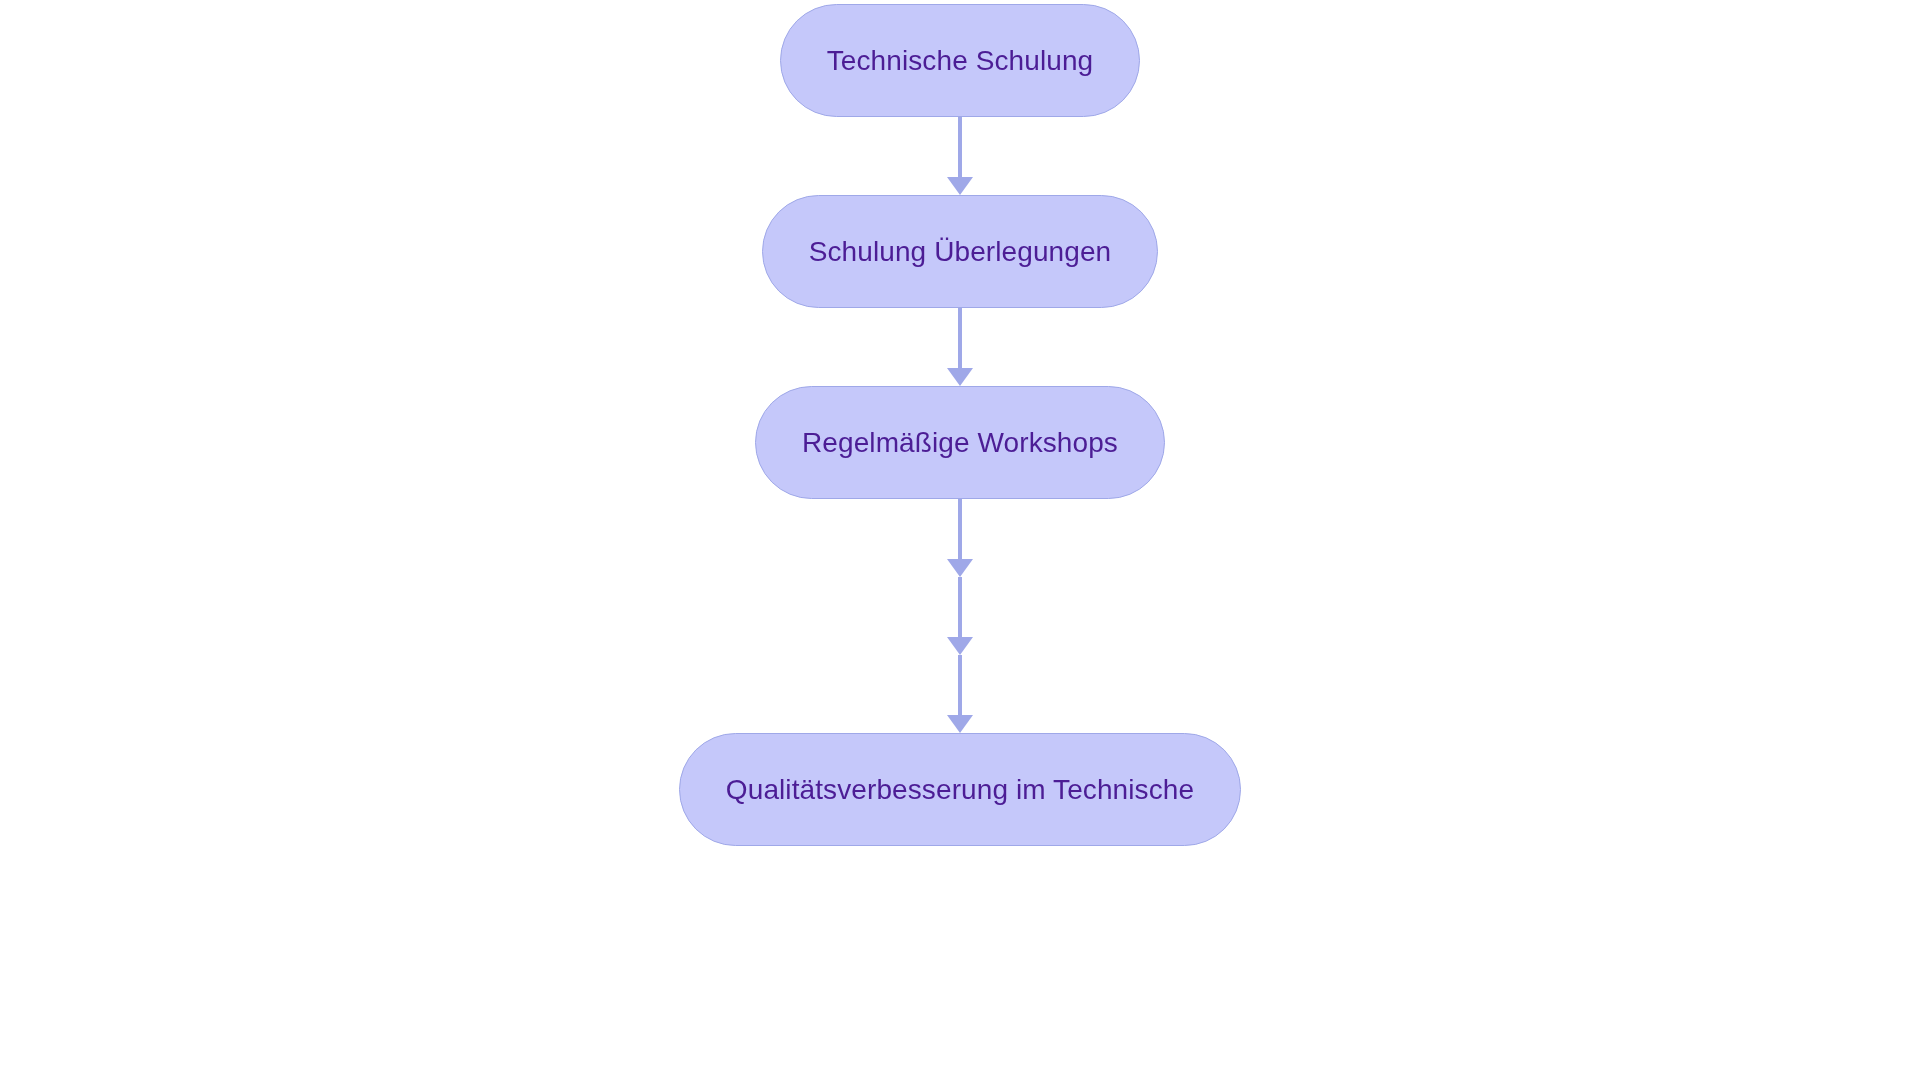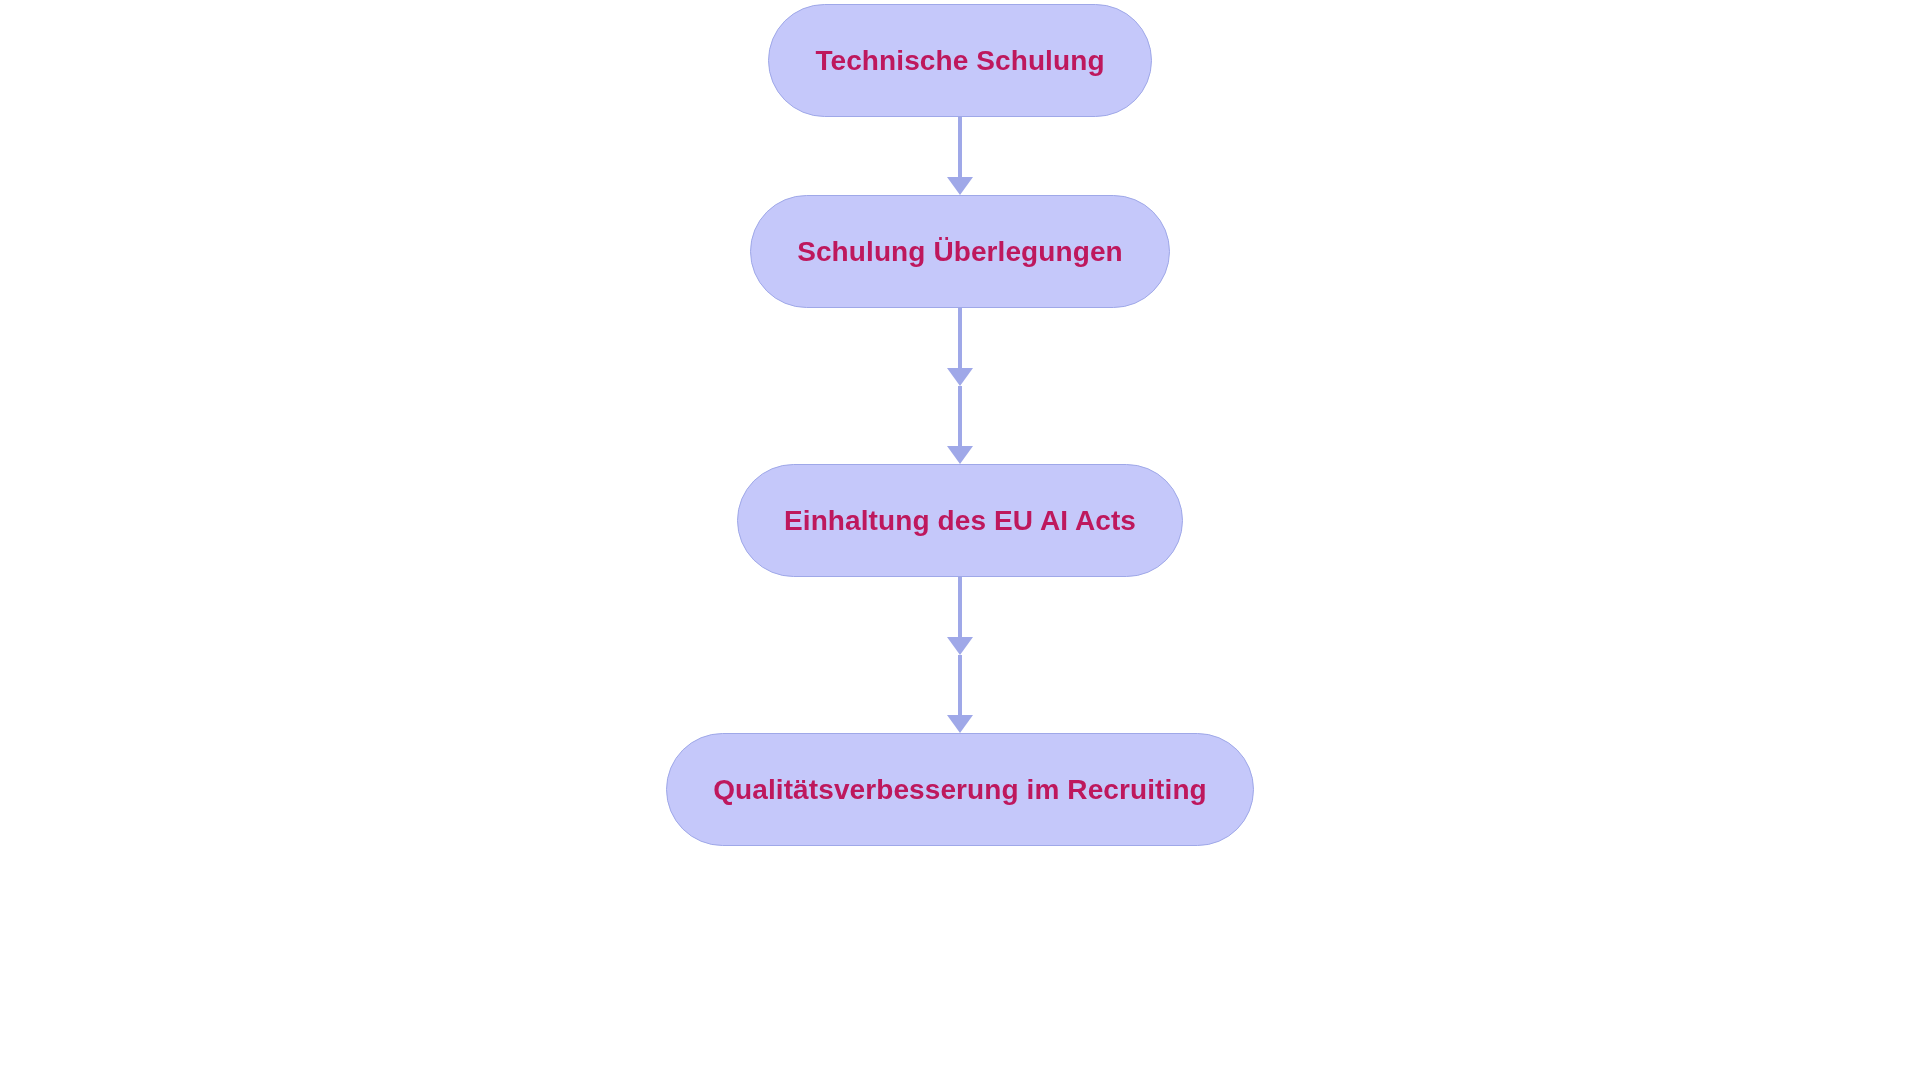--- a/index.html
+++ b/index.html
@@ -45,22 +45,22 @@
     display: flex;
     align-items: center;
     justify-content: center;
     padding: 0 46px;
     flex: none;
   }
 
   .flow-node-label {
     font-family: "Liberation Sans", sans-serif;
     font-size: 28px;
-    font-weight: 700;
-    color: #be185d;
+    font-weight: 400;
+    color: #4c1d95;
     letter-spacing: 0.1px;
     white-space: nowrap;
     line-height: 1;
   }
 
   .flow-connector {
     position: relative;
     width: 26px;
     height: 78px;
     flex: none;
@@ -105,39 +105,39 @@
 
     <div class="flow-node">
       <span class="flow-node-label">Schulung Überlegungen</span>
     </div>
 
     <div class="flow-connector">
       <div class="conn-line"></div>
       <div class="conn-arrowhead"></div>
     </div>
 
-
-    <div class="flow-connector">
-      <div class="conn-line"></div>
-      <div class="conn-arrowhead"></div>
-    </div>
-
     <div class="flow-node">
-      <span class="flow-node-label">Einhaltung des EU AI Acts</span>
+      <span class="flow-node-label">Regelmäßige Workshops</span>
     </div>
 
     <div class="flow-connector">
       <div class="conn-line"></div>
       <div class="conn-arrowhead"></div>
     </div>
 
 
     <div class="flow-connector">
       <div class="conn-line"></div>
       <div class="conn-arrowhead"></div>
     </div>
 
+
+    <div class="flow-connector">
+      <div class="conn-line"></div>
+      <div class="conn-arrowhead"></div>
+    </div>
+
     <div class="flow-node">
-      <span class="flow-node-label">Qualitätsverbesserung im Recruiting</span>
+      <span class="flow-node-label">Qualitätsverbesserung im Technische</span>
     </div>
 
   </div>
 </div>
 
 </body></html>

